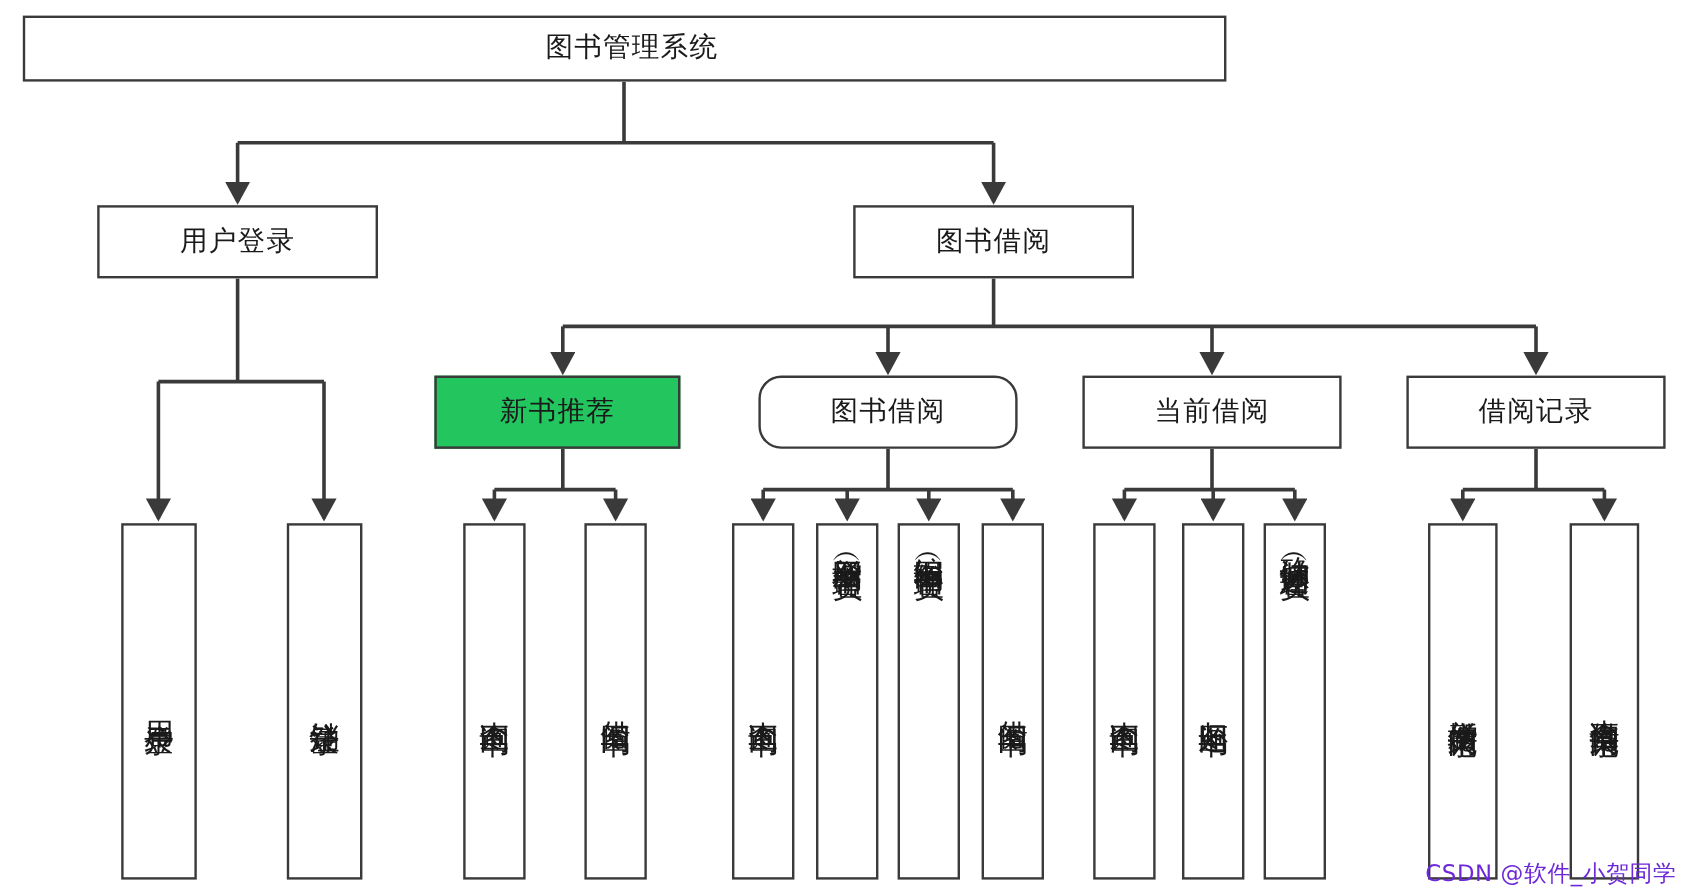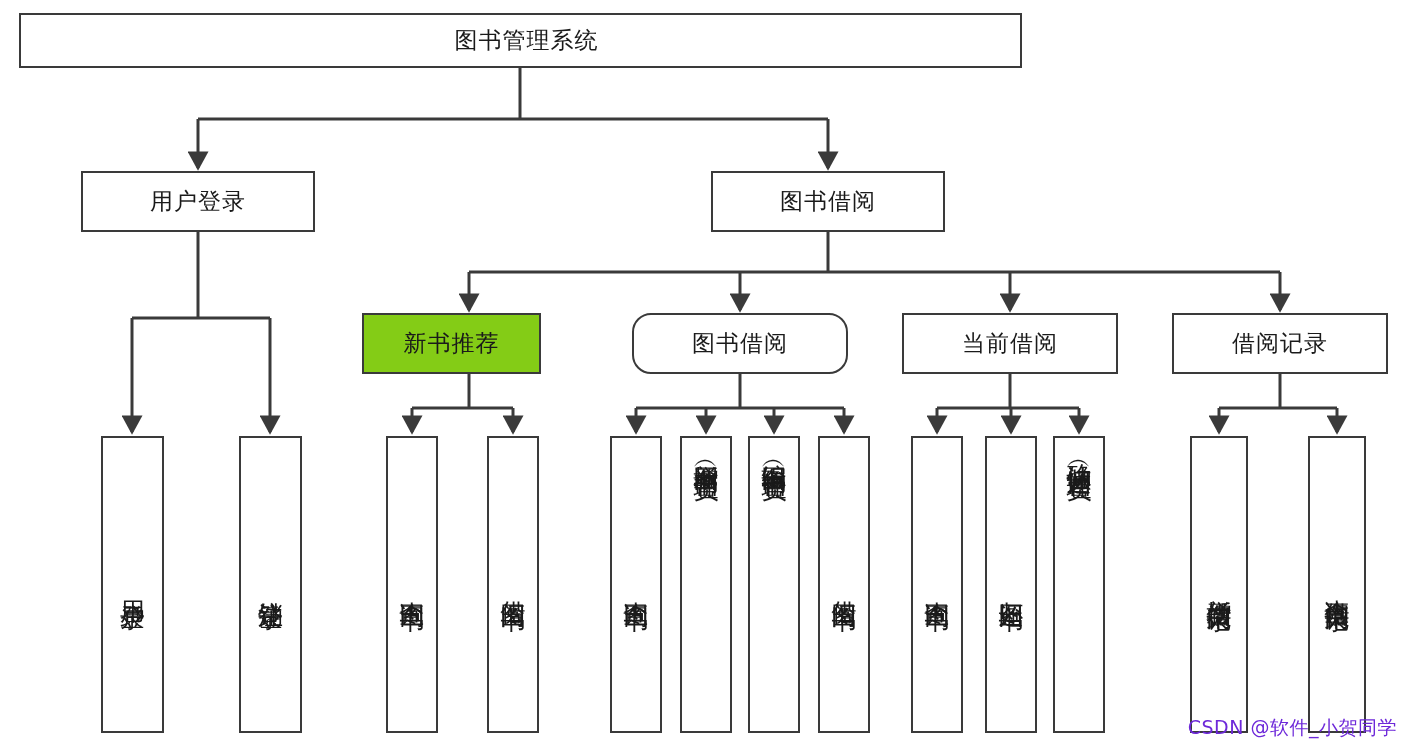--- a/index.html
+++ b/index.html
@@ -118,21 +118,21 @@
       <path d="M 1219 408 L 1219 432" marker-end="url(#arrow)"></path>
       <path d="M 1337 408 L 1337 432" marker-end="url(#arrow)"></path>
     </g>
   </svg>
 
   <div class="node node-h" style="left: 19px; top: 13px; width: 1003px; height: 55px; border-color: rgb(58, 58, 58); background: rgb(255, 255, 255); color: rgb(26, 26, 26); padding-left: 12px;">图书管理系统</div>
 
   <div class="node node-h" style="left: 81px; top: 171px; width: 234px; height: 61px; border-color: rgb(58, 58, 58); background: rgb(255, 255, 255); color: rgb(26, 26, 26);">用户登录</div>
   <div class="node node-h" style="left: 711px; top: 171px; width: 234px; height: 61px; border-color: rgb(58, 58, 58); background: rgb(255, 255, 255); color: rgb(26, 26, 26);">图书借阅</div>
 
-  <div class="node node-h" style="left: 362px; top: 313px; width: 179px; height: 61px; border-color: rgb(58, 58, 58); background: #84cc16; color: rgb(26, 26, 26);">新书推荐</div>
+  <div class="node node-h" style="left: 362px; top: 313px; width: 205px; height: 61px; border-color: rgb(58, 58, 58); background: #22c55e; color: rgb(26, 26, 26);">新书推荐</div>
   <div class="node node-h" style="left: 632px; top: 313px; width: 216px; height: 61px; border-color: rgb(58, 58, 58); background: rgb(255, 255, 255); color: rgb(26, 26, 26); border-radius: 19px;">图书借阅</div>
   <div class="node node-h" style="left: 902px; top: 313px; width: 216px; height: 61px; border-color: rgb(58, 58, 58); background: rgb(255, 255, 255); color: rgb(26, 26, 26); text-align: center;">当前借阅</div>
   <div class="node node-h" style="left: 1172px; top: 313px; width: 216px; height: 61px; border-color: rgb(58, 58, 58); background: rgb(255, 255, 255); color: rgb(26, 26, 26);">借阅记录</div>
 
   <div class="node node-v" style="left: 101px; top: 436px; width: 63px; height: 297px; border-color: rgb(58, 58, 58); background: rgb(255, 255, 255); color: rgb(26, 26, 26);">用户登录</div>
   <div class="node node-v" style="left: 239px; top: 436px; width: 63px; height: 297px; border-color: rgb(58, 58, 58); background: rgb(255, 255, 255); color: rgb(26, 26, 26);">注销登录</div>
   <div class="node node-v" style="left: 386px; top: 436px; width: 52px; height: 297px; border-color: rgb(58, 58, 58); background: rgb(255, 255, 255); color: rgb(26, 26, 26);">查询图书</div>
   <div class="node node-v" style="left: 487px; top: 436px; width: 52px; height: 297px; border-color: rgb(58, 58, 58); background: rgb(255, 255, 255); color: rgb(26, 26, 26);">借阅图书</div>
   <div class="node node-v" style="left: 610px; top: 436px; width: 52px; height: 297px; border-color: rgb(58, 58, 58); background: rgb(255, 255, 255); color: rgb(26, 26, 26);">查询图书</div>
   <div class="node node-v top-align" style="left: 680px; top: 436px; width: 52px; height: 297px; border-color: rgb(58, 58, 58); background: rgb(255, 255, 255); color: rgb(26, 26, 26);">新增图书（管理员）</div>

